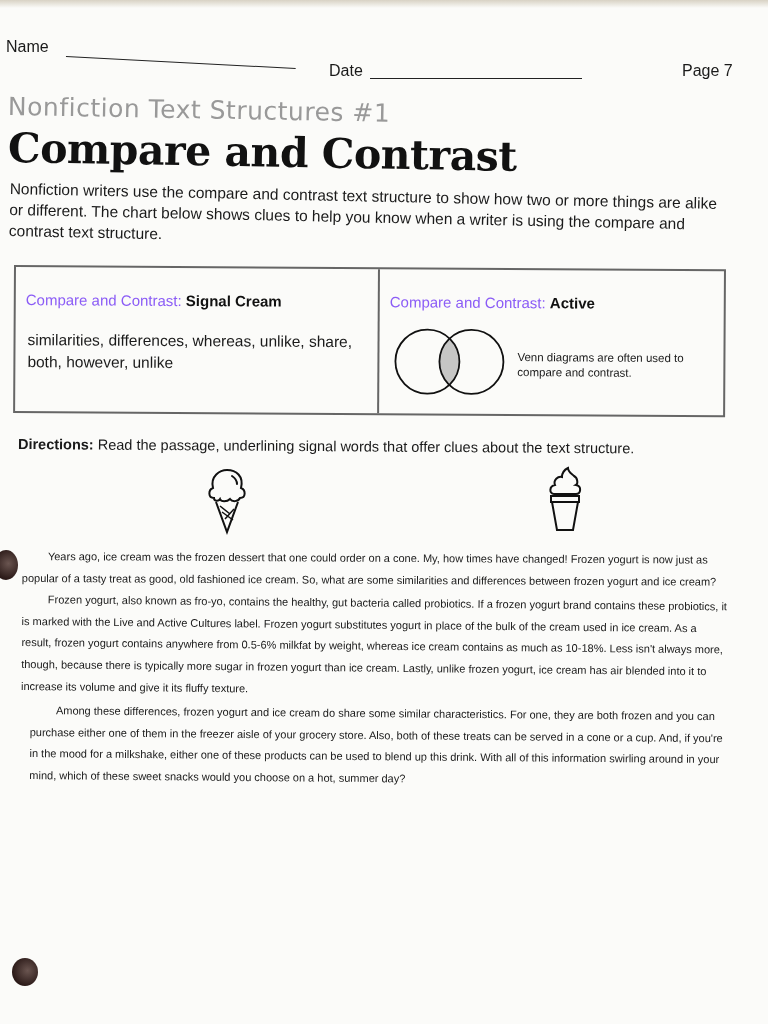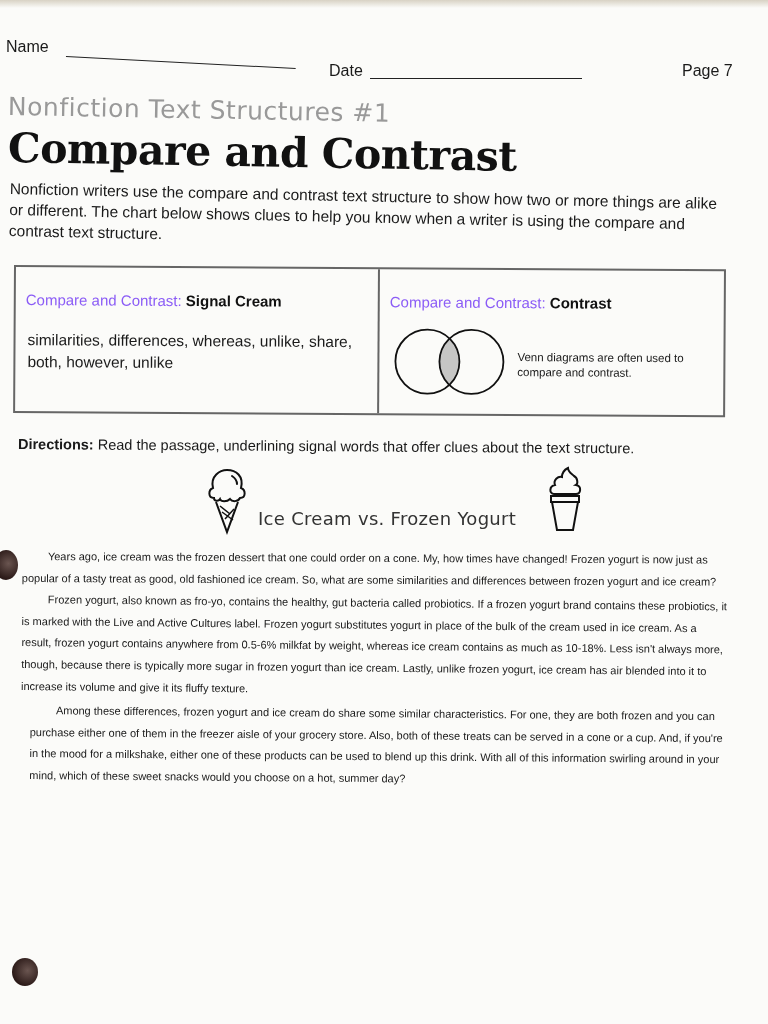--- a/index.html
+++ b/index.html
@@ -114,21 +114,21 @@
 
 <div class="chart-box">
   <div class="chart-col left">
     <div class="col-heading">
       <span class="light">Compare and Contrast: </span><span class="bold">Signal Cream</span>
     </div>
     <div class="signal-words">similarities, differences, whereas, unlike, share, both, however, unlike</div>
   </div>
   <div class="chart-col right">
     <div class="col-heading">
-      <span class="light">Compare and Contrast: </span><span class="bold">Contrast</span>
+      <span class="light">Compare and Contrast: </span><span class="bold">Active</span>
     </div>
     <svg class="venn" viewBox="0 0 120 80">
       <defs>
         <clipPath id="leftc">
             <circle cx="38" cy="40" r="32"></circle>
           </clipPath>
       </defs>
       <circle cx="82" cy="40" r="32" fill="#9a9a9a" clip-path="url(#leftc)" opacity="0.55"></circle>
       <circle cx="38" cy="40" r="32" fill="none" stroke="#111" stroke-width="1.8"></circle>
       <circle cx="82" cy="40" r="32" fill="none" stroke="#111" stroke-width="1.8"></circle>
@@ -141,21 +141,20 @@
   <span class="bold">Directions:</span><span> Read the passage, underlining signal words that offer clues about the text structure.</span>
 </div>
 
 <div class="passage-title-row">
   <svg class="ice-cream-icon" viewBox="0 0 42 70">
     <path d="M8 32 C2 32 2 24 7 22 C4 10 14 4 21 4 C30 4 38 10 35 22 C40 24 40 32 34 32 C32 36 26 36 24 33 C21 36 15 36 14 33 C12 36 8 35 8 32 Z" fill="none" stroke="#111" stroke-width="2"></path>
     <path d="M26 10 C29 12 31 15 31 18" fill="none" stroke="#111" stroke-width="2" stroke-linecap="round"></path>
     <path d="M10 36 L21 66 L32 36" fill="none" stroke="#111" stroke-width="2"></path>
     <path d="M14 40 L24 48 M16 46 L27 54 M19 53 L28 43" fill="none" stroke="#111" stroke-width="1.5"></path>
   </svg>
-  <span class="passage-title">Ice Cream vs. Frozen Yogurt</span>
   <svg class="frozen-yogurt-icon" viewBox="0 0 38 70">
     <path d="M8 28 C3 28 3 20 9 19 C7 14 12 10 16 11 C16 6 20 3 22 2 C22 6 26 8 28 10 C32 12 32 18 30 19 C36 20 35 28 30 28 Z" fill="none" stroke="#111" stroke-width="2"></path>
     <path d="M5 30 L33 30 L33 36 L5 36 Z" fill="none" stroke="#111" stroke-width="2"></path>
     <path d="M6 36 L11 64 L27 64 L32 36" fill="none" stroke="#111" stroke-width="2"></path>
   </svg>
 </div>
 
 <div class="passage">
   <p class="p1">Years ago, ice cream was the frozen dessert that one could order on a cone. My, how times have changed! Frozen yogurt is now just as popular of a tasty treat as good, old fashioned ice cream. So, what are some similarities and differences between frozen yogurt and ice cream?</p>
   <p class="p2">Frozen yogurt, also known as fro-yo, contains the healthy, gut bacteria called probiotics. If a frozen yogurt brand contains these probiotics, it is marked with the Live and Active Cultures label. Frozen yogurt substitutes yogurt in place of the bulk of the cream used in ice cream. As a result, frozen yogurt contains anywhere from 0.5-6% milkfat by weight, whereas ice cream contains as much as 10-18%. Less isn't always more, though, because there is typically more sugar in frozen yogurt than ice cream. Lastly, unlike frozen yogurt, ice cream has air blended into it to increase its volume and give it its fluffy texture.</p>

